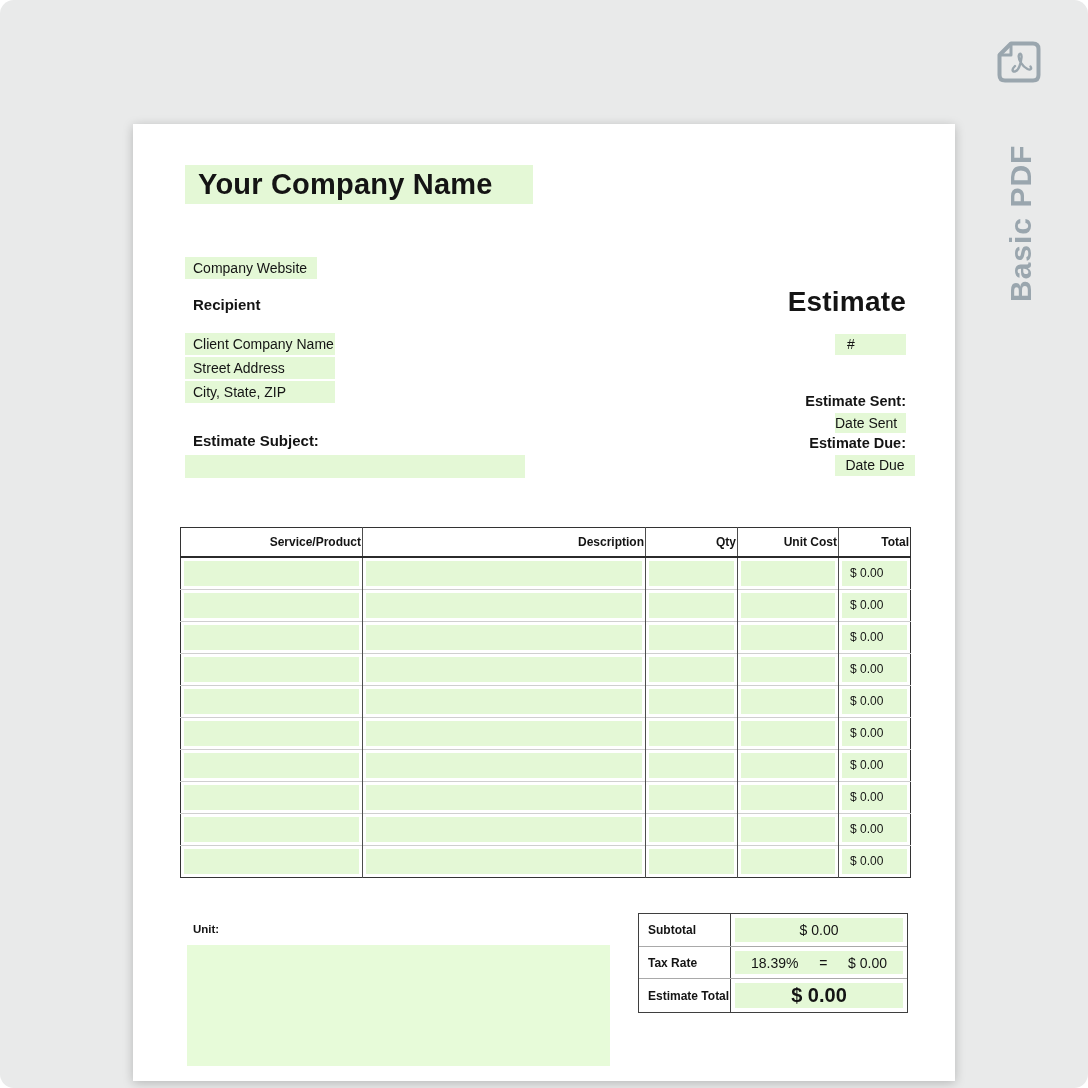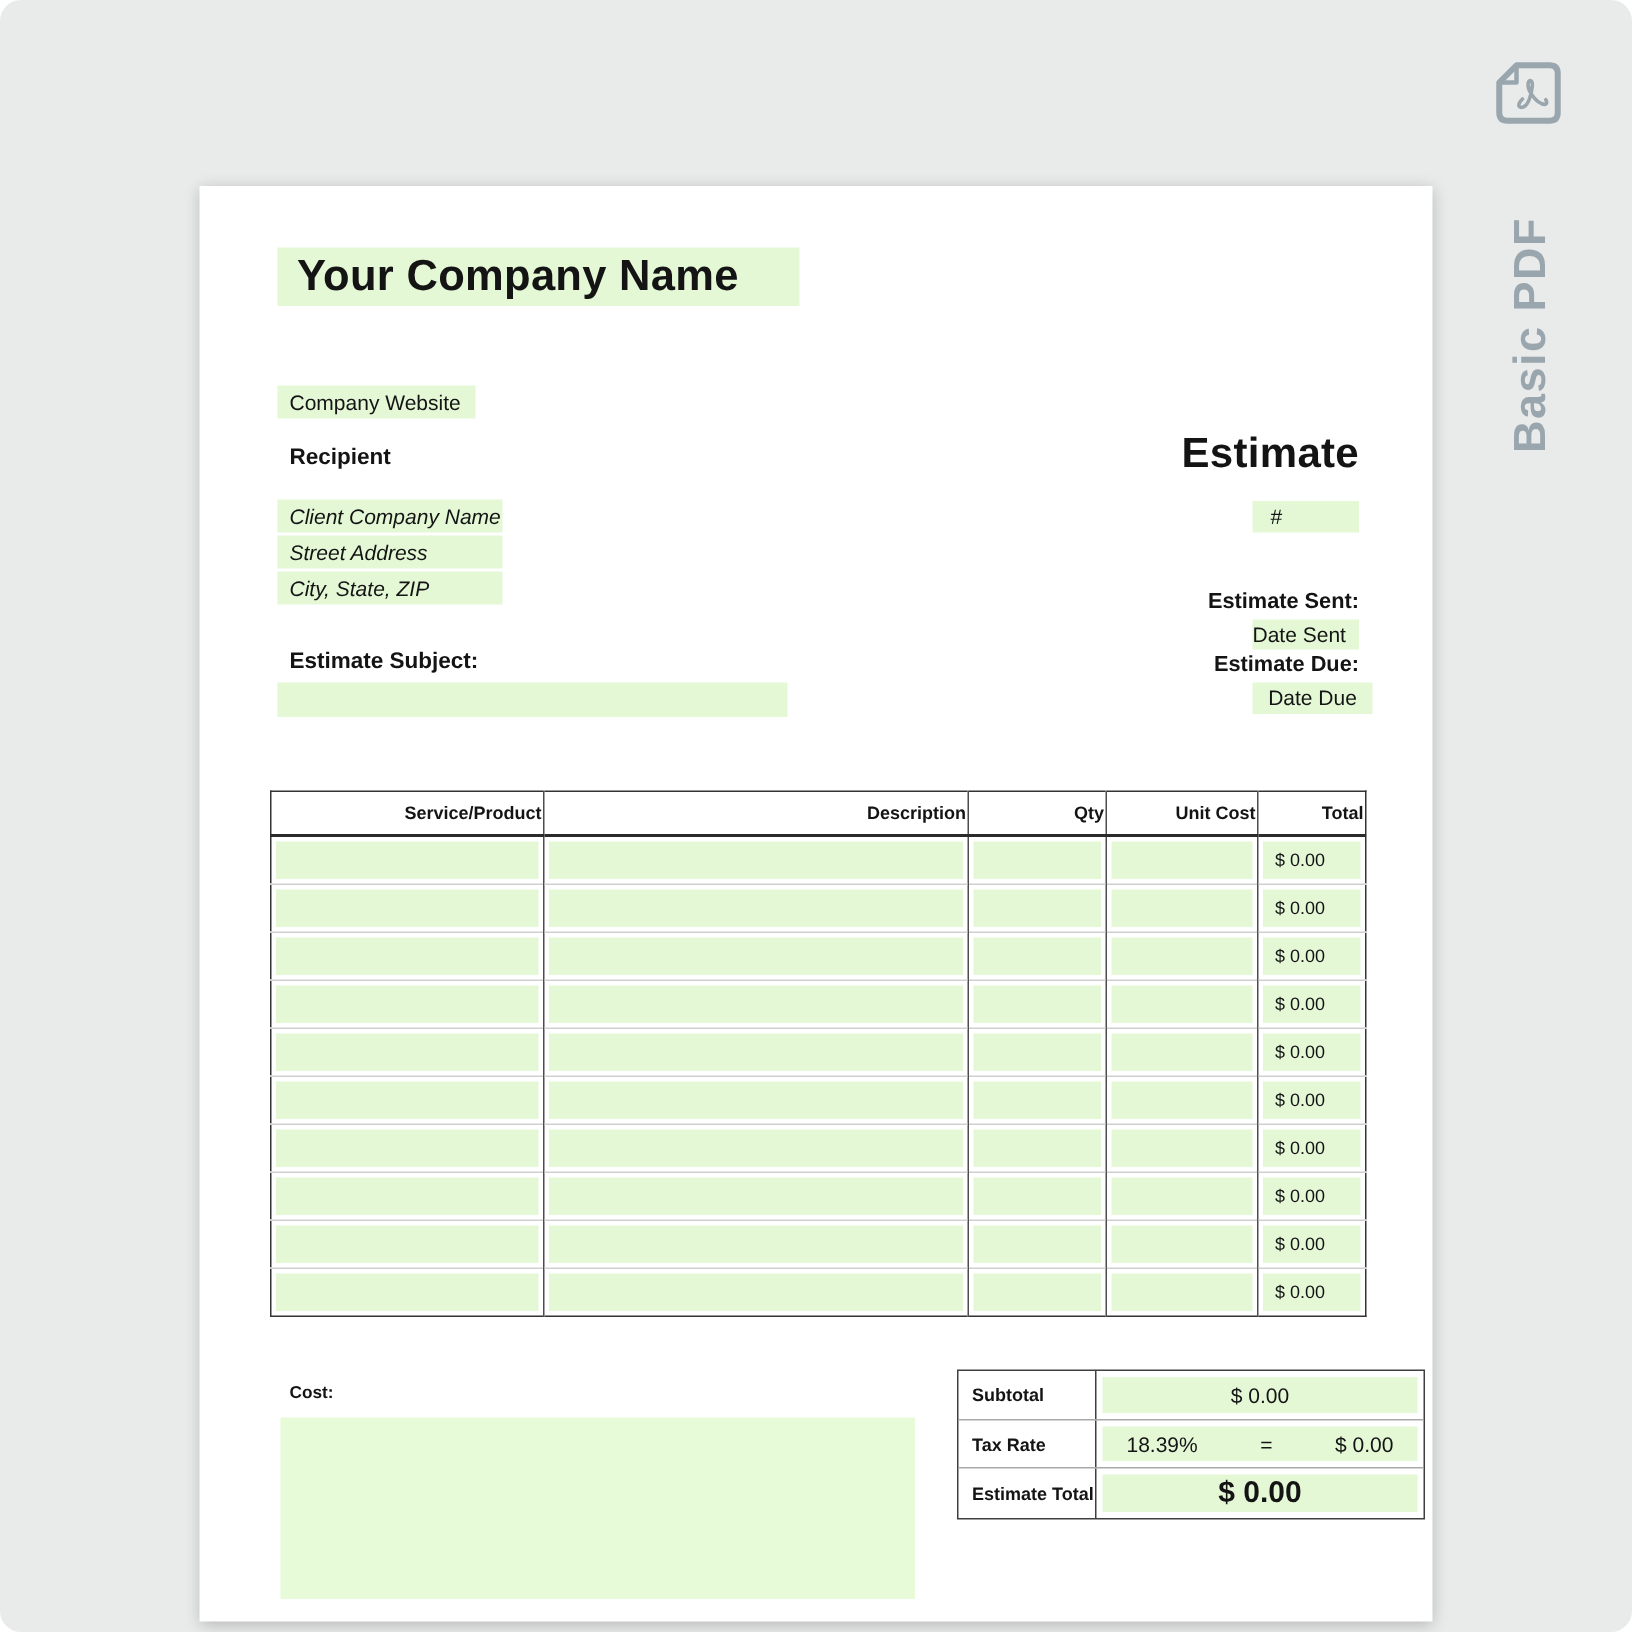--- a/index.html
+++ b/index.html
@@ -56,21 +56,21 @@
     height: 20px; line-height: 20px;
     font-size: 14px; padding: 0 8px;
     margin-bottom: 4px; white-space: nowrap;
   }
 
   
   .recipient-heading {
     position: absolute; left: 60px; top: 172px;
     font-size: 15px; font-weight: bold;
   }
-  .recipient-fields { position: absolute; left: 52px; top: 209px; font-style: italic; }
+  .recipient-fields { position: absolute; left: 52px; top: 209px; }
   .recipient-field {
     width: 150px; height: 22px; line-height: 22px;
     font-size: 14px; padding-left: 8px; margin-bottom: 2px;
   }
 
   
   .subject-label {
     position: absolute; left: 60px; top: 308px;
     font-size: 15px; font-weight: bold;
   }
@@ -136,21 +136,21 @@
   }
   .notes-field {
     position: absolute; left: 54px; top: 821px;
     width: 423px; height: 121px;
     background: #e7fbd9;
   }
 
   
   .totals {
     position: absolute; left: 505px; top: 789px;
-    width: 312px; border: 1.5px solid #3f3f3f;
+    width: 270px; border: 1.5px solid #3f3f3f;
     background: #ffffff;
     text-align: center;
   }
   .totals-row { display: flex; height: 32px; }
   .totals-row + .totals-row { border-top: 1px solid #a9a9a9; }
   .totals-row.total-row { height: 34px; }
   .totals-label {
     width: 92px; flex: none;
     border-right: 1.5px solid #3f3f3f;
     font-size: 12px; font-weight: bold;
@@ -388,21 +388,21 @@
           <td>
               <div class="cell-fill"></div>
             </td>
           <td>
               <div class="cell-fill total-fill">$ 0.00</div>
             </td>
         </tr>
       </tbody>
     </table>
 
-    <div class="notes-label">Cost:</div>
+    <div class="notes-label">Unit:</div>
     <div class="notes-field"></div>
 
     <div class="totals">
       <div class="totals-row">
         <div class="totals-label">Subtotal</div>
         <div class="totals-value">
           <div class="fill">$ 0.00</div>
         </div>
       </div>
       <div class="totals-row">

